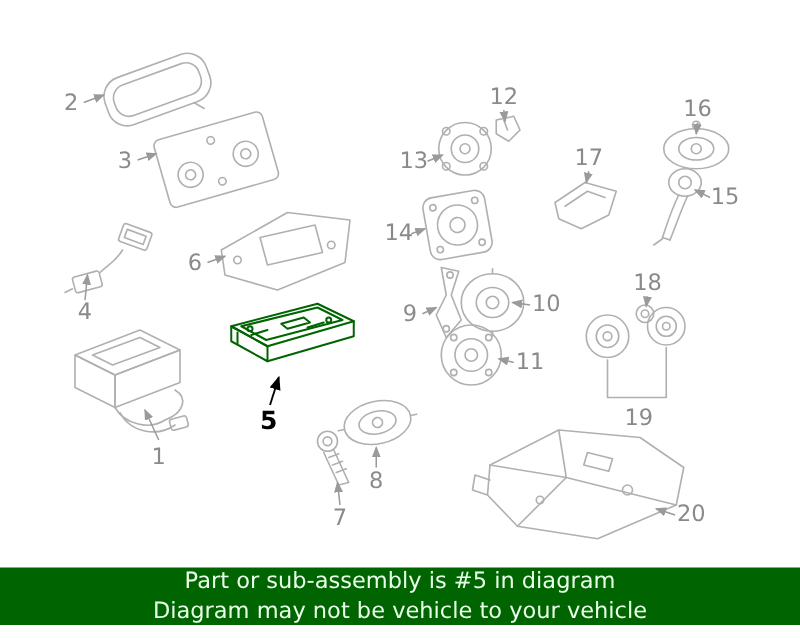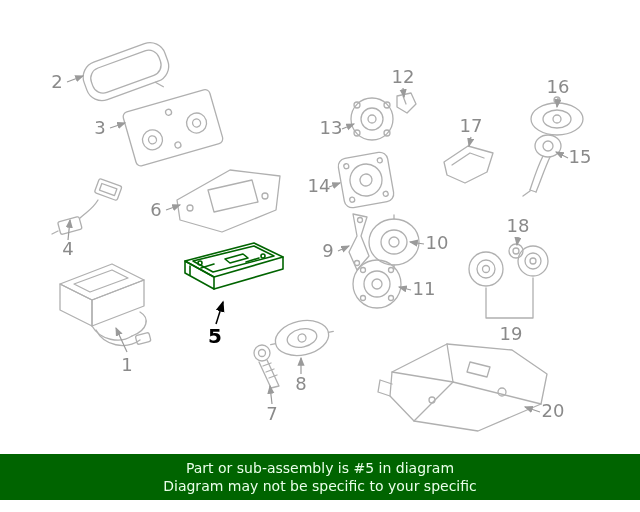--- a/index.html
+++ b/index.html
@@ -10,21 +10,21 @@
   svg{display:block;position:absolute;top:0;left:0;}
   .part{stroke:#b0b0b0;fill:none;stroke-width:1.3;stroke-linejoin:round;stroke-linecap:round;}
   .part-highlight{stroke:#006400;fill:none;stroke-width:1.6;stroke-linejoin:round;stroke-linecap:round;}
   .leader{stroke:#9a9a9a;stroke-width:1.2;fill:none;}
   .leader-black{stroke:#000;stroke-width:1.5;fill:none;}
   .callout{font-family:"DejaVu Sans","Liberation Sans",sans-serif;font-size:18px;fill:#8a8a8a;text-anchor:middle;}
   .callout-highlight{font-family:"DejaVu Sans","Liberation Sans",sans-serif;font-size:20px;font-weight:bold;fill:#000;text-anchor:middle;}
   .banner{
     position:absolute;left:0;top:454px;width:640px;height:46px;background:#006400;
     display:flex;flex-direction:column;align-items:center;justify-content:center;
-    color:#eaffea;font-size:14px;line-height:1.32;text-align:center;
+    color:#eaffea;font-size:18px;line-height:1.32;text-align:center;
   }
 </style>
 </head>
 <body>
 
 <div class="stage">
 
 <svg width="640" height="512" viewBox="0 0 640 512">
   <defs>
     <marker id="arrG" markerWidth="9" markerHeight="9" refX="6.5" refY="3" orient="auto">
@@ -240,16 +240,16 @@
     <text class="callout" x="558" y="93">16</text>
     <text class="callout" x="471" y="132">17</text>
     <text class="callout" x="518" y="232">18</text>
     <text class="callout" x="511" y="340">19</text>
     <text class="callout" x="553" y="417">20</text>
   </g>
 </svg>
 
   <div class="banner">
     <div>Part or sub-assembly is #5 in diagram</div>
-    <div>Diagram may not be specific to your specific</div>
+    <div>Diagram may not be vehicle to your vehicle</div>
   </div>
 
 </div>
 
 </body></html>

